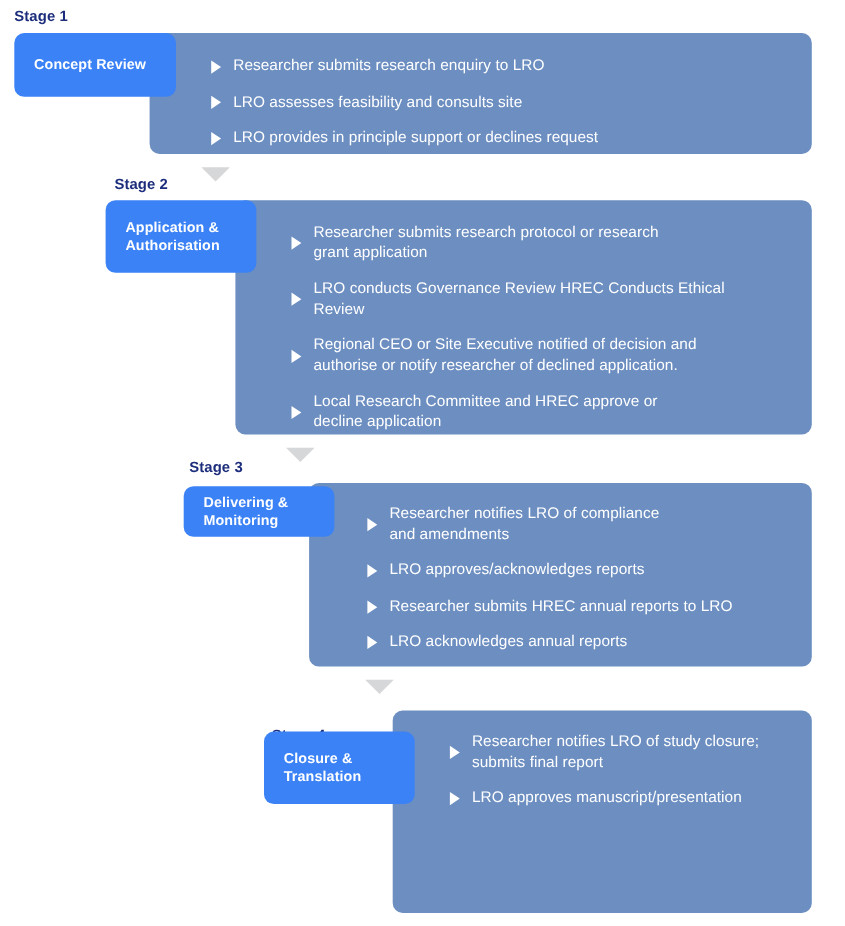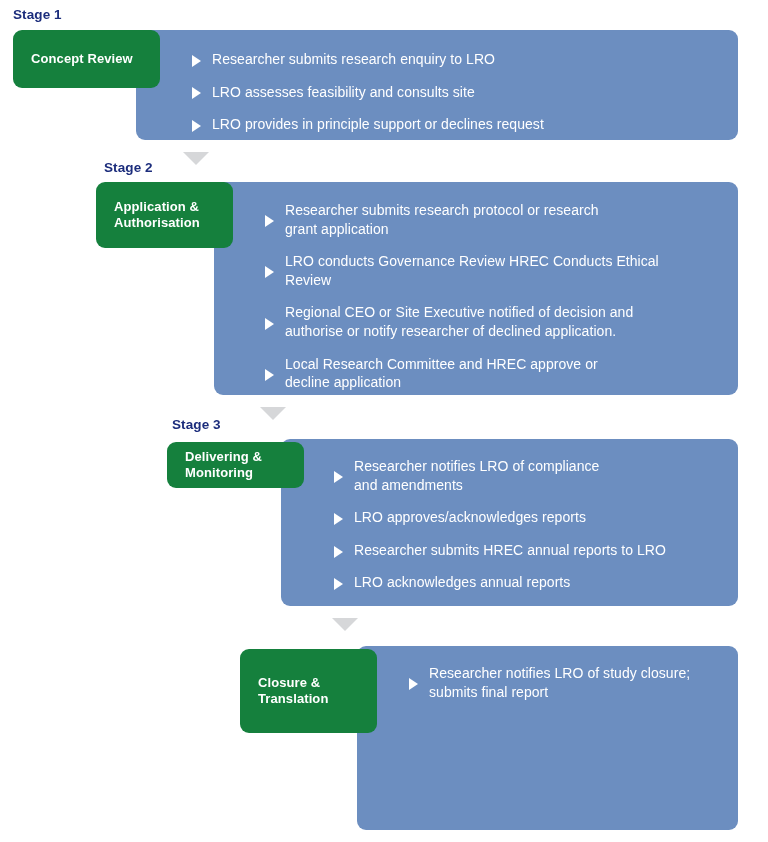--- a/index.html
+++ b/index.html
@@ -41,21 +41,21 @@
   .stage-card {
     position: absolute;
     background: #6c8ec0;
     border-radius: 9px;
     box-sizing: border-box;
   }
 
   
   .stage-badge {
     position: absolute;
-    background: #15803d;
+    background: #3b82f6;
     border-radius: 9px;
     box-sizing: border-box;
     display: flex;
     align-items: center;
     padding: 0 18px;
     z-index: 3;
   }
   .stage-badge-label {
     color: #ffffff;
     font-size: 13px;
@@ -211,27 +211,31 @@
   </div>
 
   <div class="connector-arrow-icon" style="left:332px; top:618px;"></div>
 
   <div class="stage">
 
     <div class="stage-caption" style="left:247px; top:662px;">Stage 4</div>
 
     <div class="stage-card" style="left:357px; top:646px; width:381px; height:184px;"></div>
 
-    <div class="stage-badge" style="left:240px; top:649px; width:137px; height:84px;">
+    <div class="stage-badge" style="left:240px; top:665px; width:137px; height:66px;">
       <span class="stage-badge-label">Closure &amp;
 Translation</span>
     </div>
 
     <div class="bullet-list" style="left:397px; top:664px; width:325px;">
       <div class="bullet-item">
         <span class="bullet-arrow-icon"></span>
         <span class="bullet-text">Researcher notifies LRO of study closure;
 submits final report</span>
       </div>
+      <div class="bullet-item">
+        <span class="bullet-arrow-icon"></span>
+        <span class="bullet-text">LRO approves manuscript/presentation</span>
+      </div>
     </div>
   </div>
 
 </div>
 
 </body></html>

